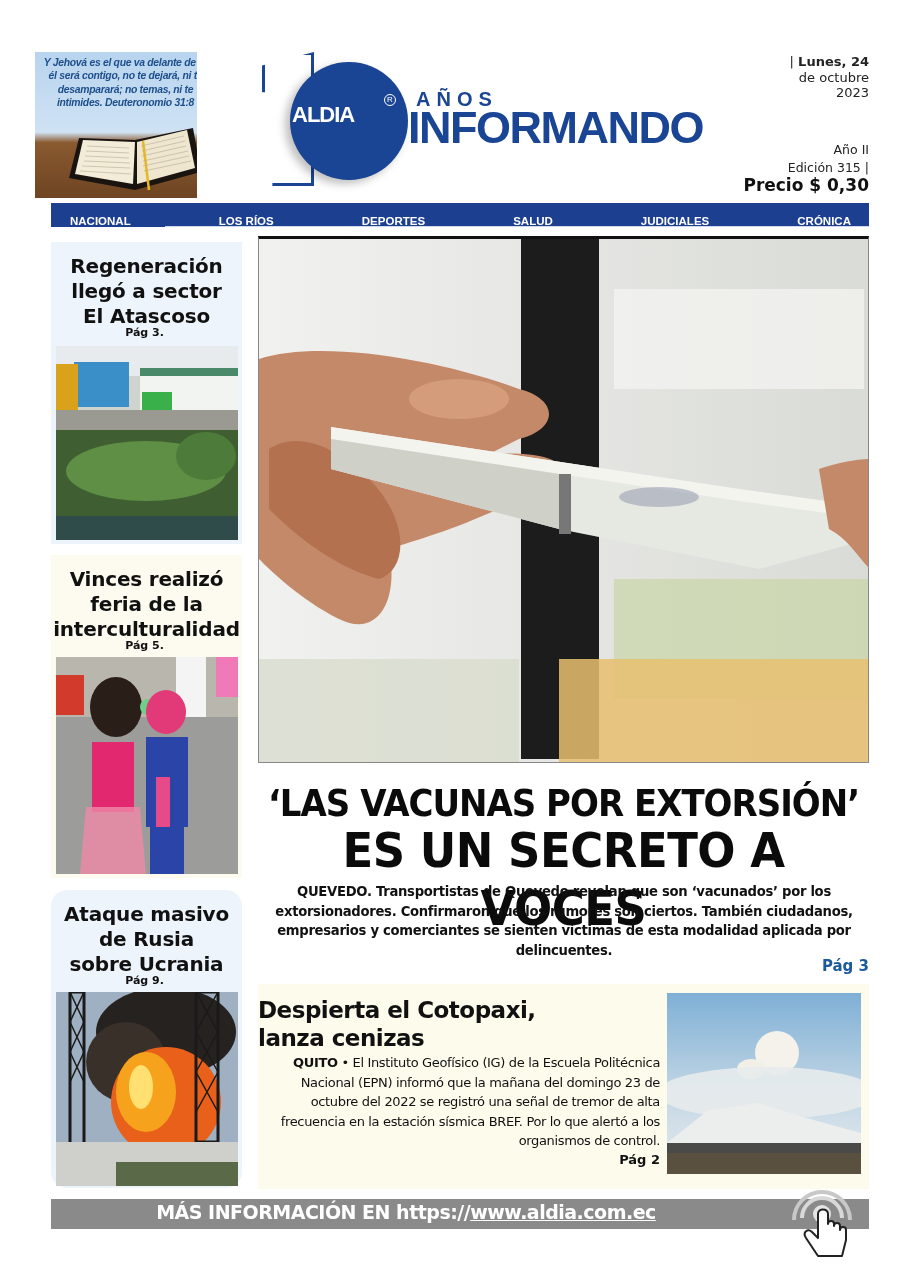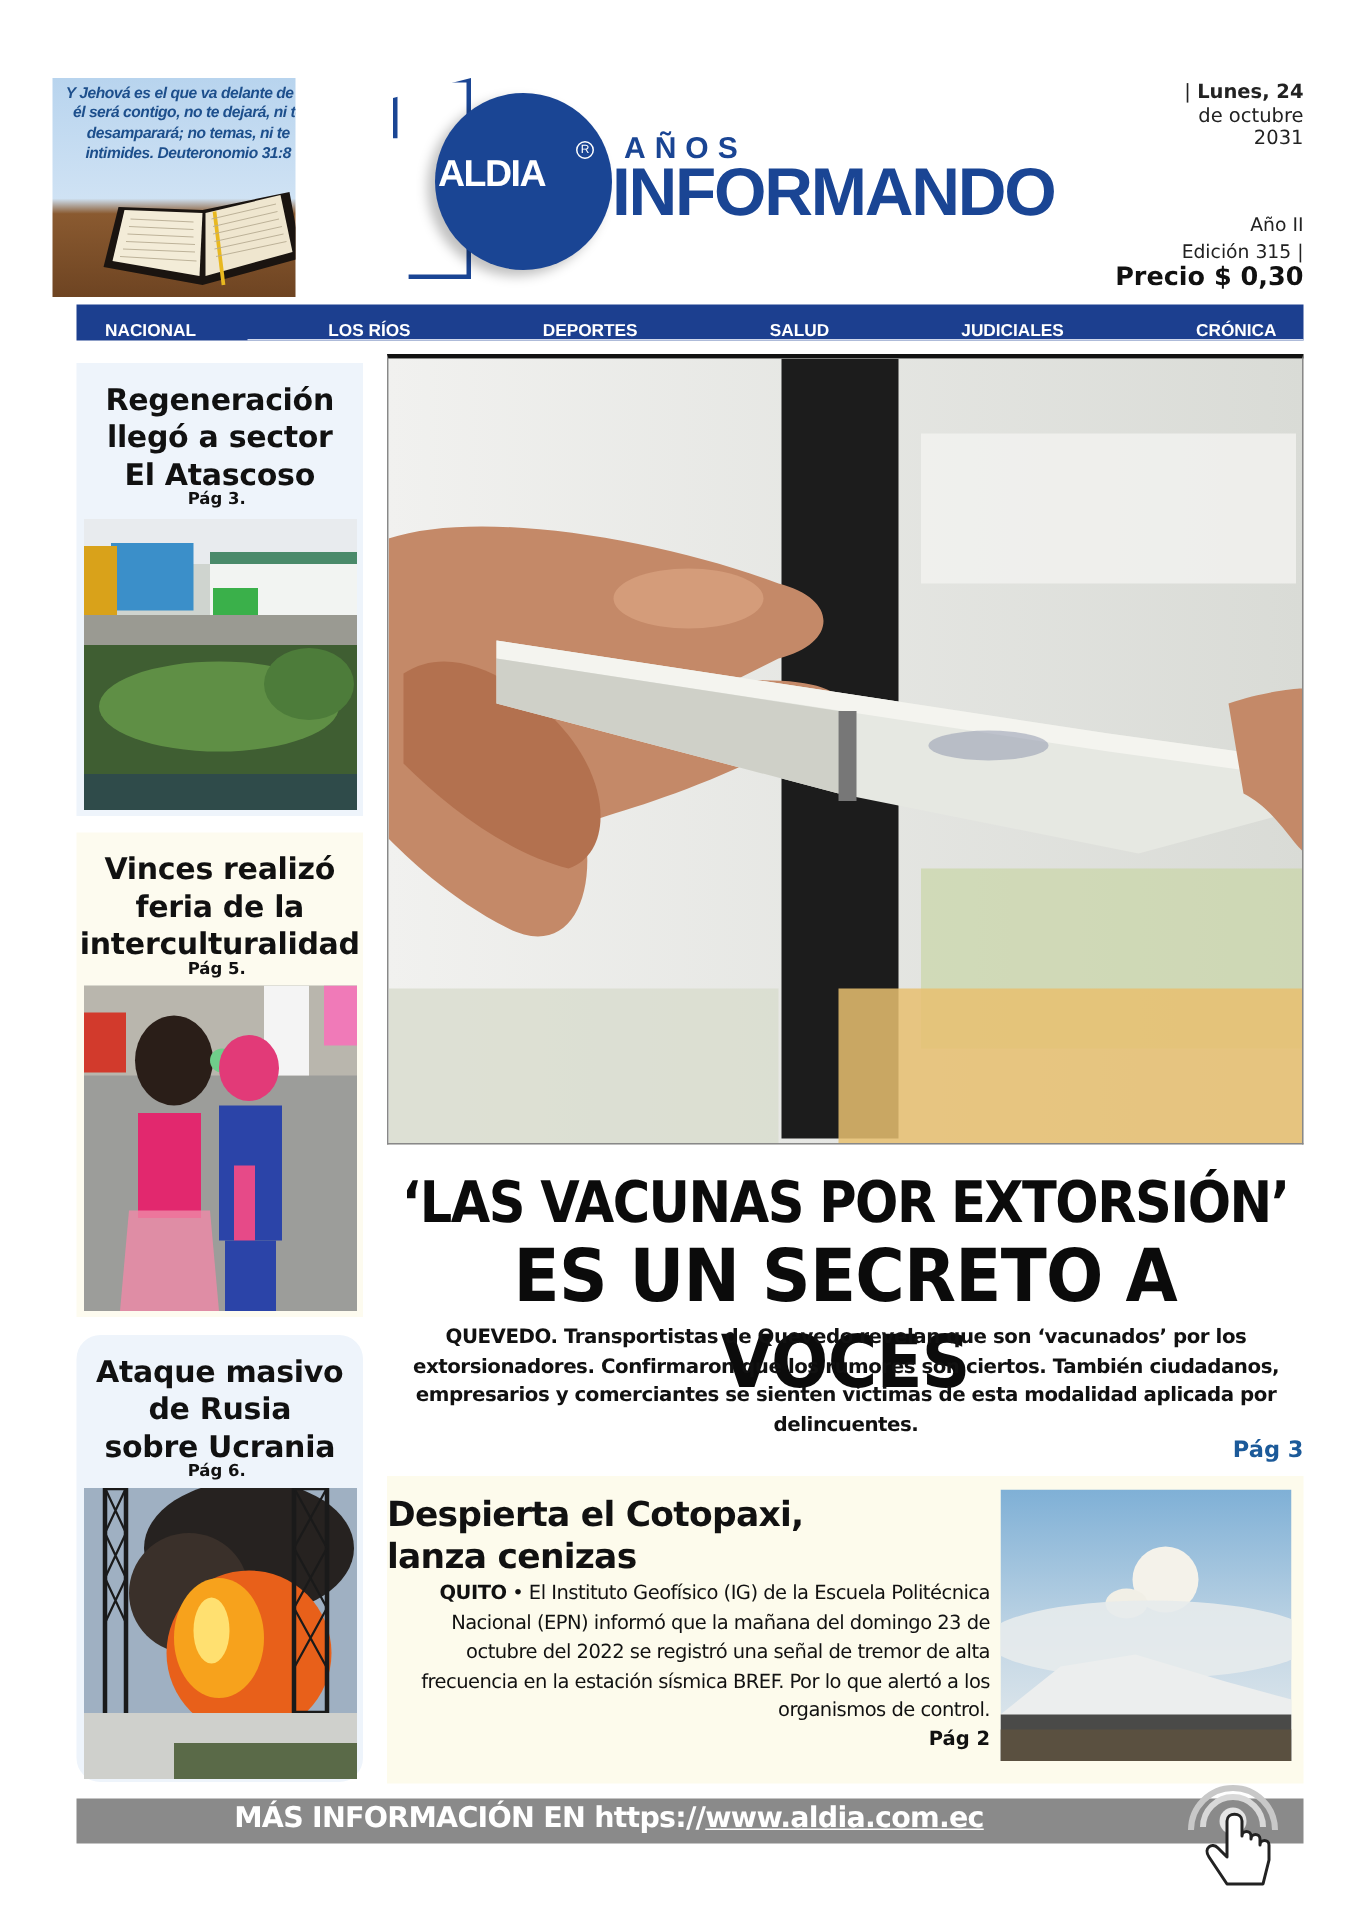--- a/index.html
+++ b/index.html
@@ -32,21 +32,21 @@
     border: 3px solid #1a4594; border-radius: 4px 0 0 4px;
     clip-path: polygon(0 10%, 100% 0, 100% 100%, 20% 100%, 20% 30%, 0 30%);
   }
   .logo-circle {
     position: absolute; left: 32px; top: 18px; width: 118px; height: 118px;
     background: #1a4594; border-radius: 50%;
     box-shadow: -5px 4px 8px rgba(0,0,0,0.25);
   }
   .logo-aldia {
     position: absolute; left: 34px; top: 58px; font-family: "Liberation Sans", sans-serif;
-    font-weight: bold; font-size: 25px; color: #fff; letter-spacing: -1px;
+    font-weight: bold; font-size: 22px; color: #fff; letter-spacing: -1px;
   }
   .logo-reg {
     position: absolute; left: 126px; top: 50px; width: 12px; height: 12px;
     border: 1.5px solid #fff; border-radius: 50%; font-size: 8px; color: #fff;
     text-align: center; line-height: 9px; font-family: "Liberation Sans", sans-serif;
   }
   .logo-anos {
     position: absolute; left: 158px; top: 44px; font-family: "Liberation Sans", sans-serif;
     font-weight: bold; font-size: 20px; letter-spacing: 6px; color: #1a4594;
   }
@@ -191,21 +191,21 @@
   <div class="logo-circle"></div>
   <span class="logo-aldia">ALDIA</span>
   <span class="logo-reg">R</span>
   <span class="logo-anos">AÑOS</span>
   <span class="logo-informando">INFORMANDO</span>
 </div>
 
 <div class="abs date-block">
   <div><span>|</span> <b>Lunes, 24</b></div>
   <div>de octubre</div>
-  <div>2031</div>
+  <div>2023</div>
 </div>
 
 <div class="abs edition-block">
   <div>Año II</div>
   <div>Edición 315 |</div>
 </div>
 <div class="abs price">Precio $ 0,30</div>
 
 <nav class="abs nav">
   <span class="nav-item">NACIONAL</span>
@@ -263,21 +263,21 @@
     <rect x="94" y="170" width="34" height="47" fill="#2b44a8"></rect>
   </svg>
 </div>
 
 <div class="abs side-card" style="top:890px;height:298px;border-radius:16px;">
   <div class="side-title">
     <div>Ataque masivo</div>
     <div>de Rusia</div>
     <div>sobre Ucrania</div>
   </div>
-  <div class="side-page">Pág 6.</div>
+  <div class="side-page">Pág 9.</div>
   <svg class="side-photo" style="top:102px;height:194px;" viewBox="0 0 182 194" preserveAspectRatio="none">
     <rect width="182" height="194" fill="#9fb0c2"></rect>
     <ellipse cx="110" cy="40" rx="70" ry="45" fill="#262220"></ellipse>
     <ellipse cx="70" cy="70" rx="40" ry="40" fill="#3a302a"></ellipse>
     <ellipse cx="110" cy="110" rx="55" ry="55" fill="#e8601a"></ellipse>
     <ellipse cx="90" cy="100" rx="30" ry="40" fill="#f7a21c"></ellipse>
     <ellipse cx="85" cy="95" rx="12" ry="22" fill="#ffe070"></ellipse>
     <rect x="14" y="0" width="14" height="160" fill="none" stroke="#1a1a1a" stroke-width="3"></rect>
     <path d="M14 0 L28 30 M28 0 L14 30 M14 30 L28 60 M28 30 L14 60 M14 60 L28 90 M28 60 L14 90" stroke="#1a1a1a" stroke-width="1.5"></path>
     <rect x="140" y="0" width="22" height="150" fill="none" stroke="#1a1a1a" stroke-width="3"></rect>

